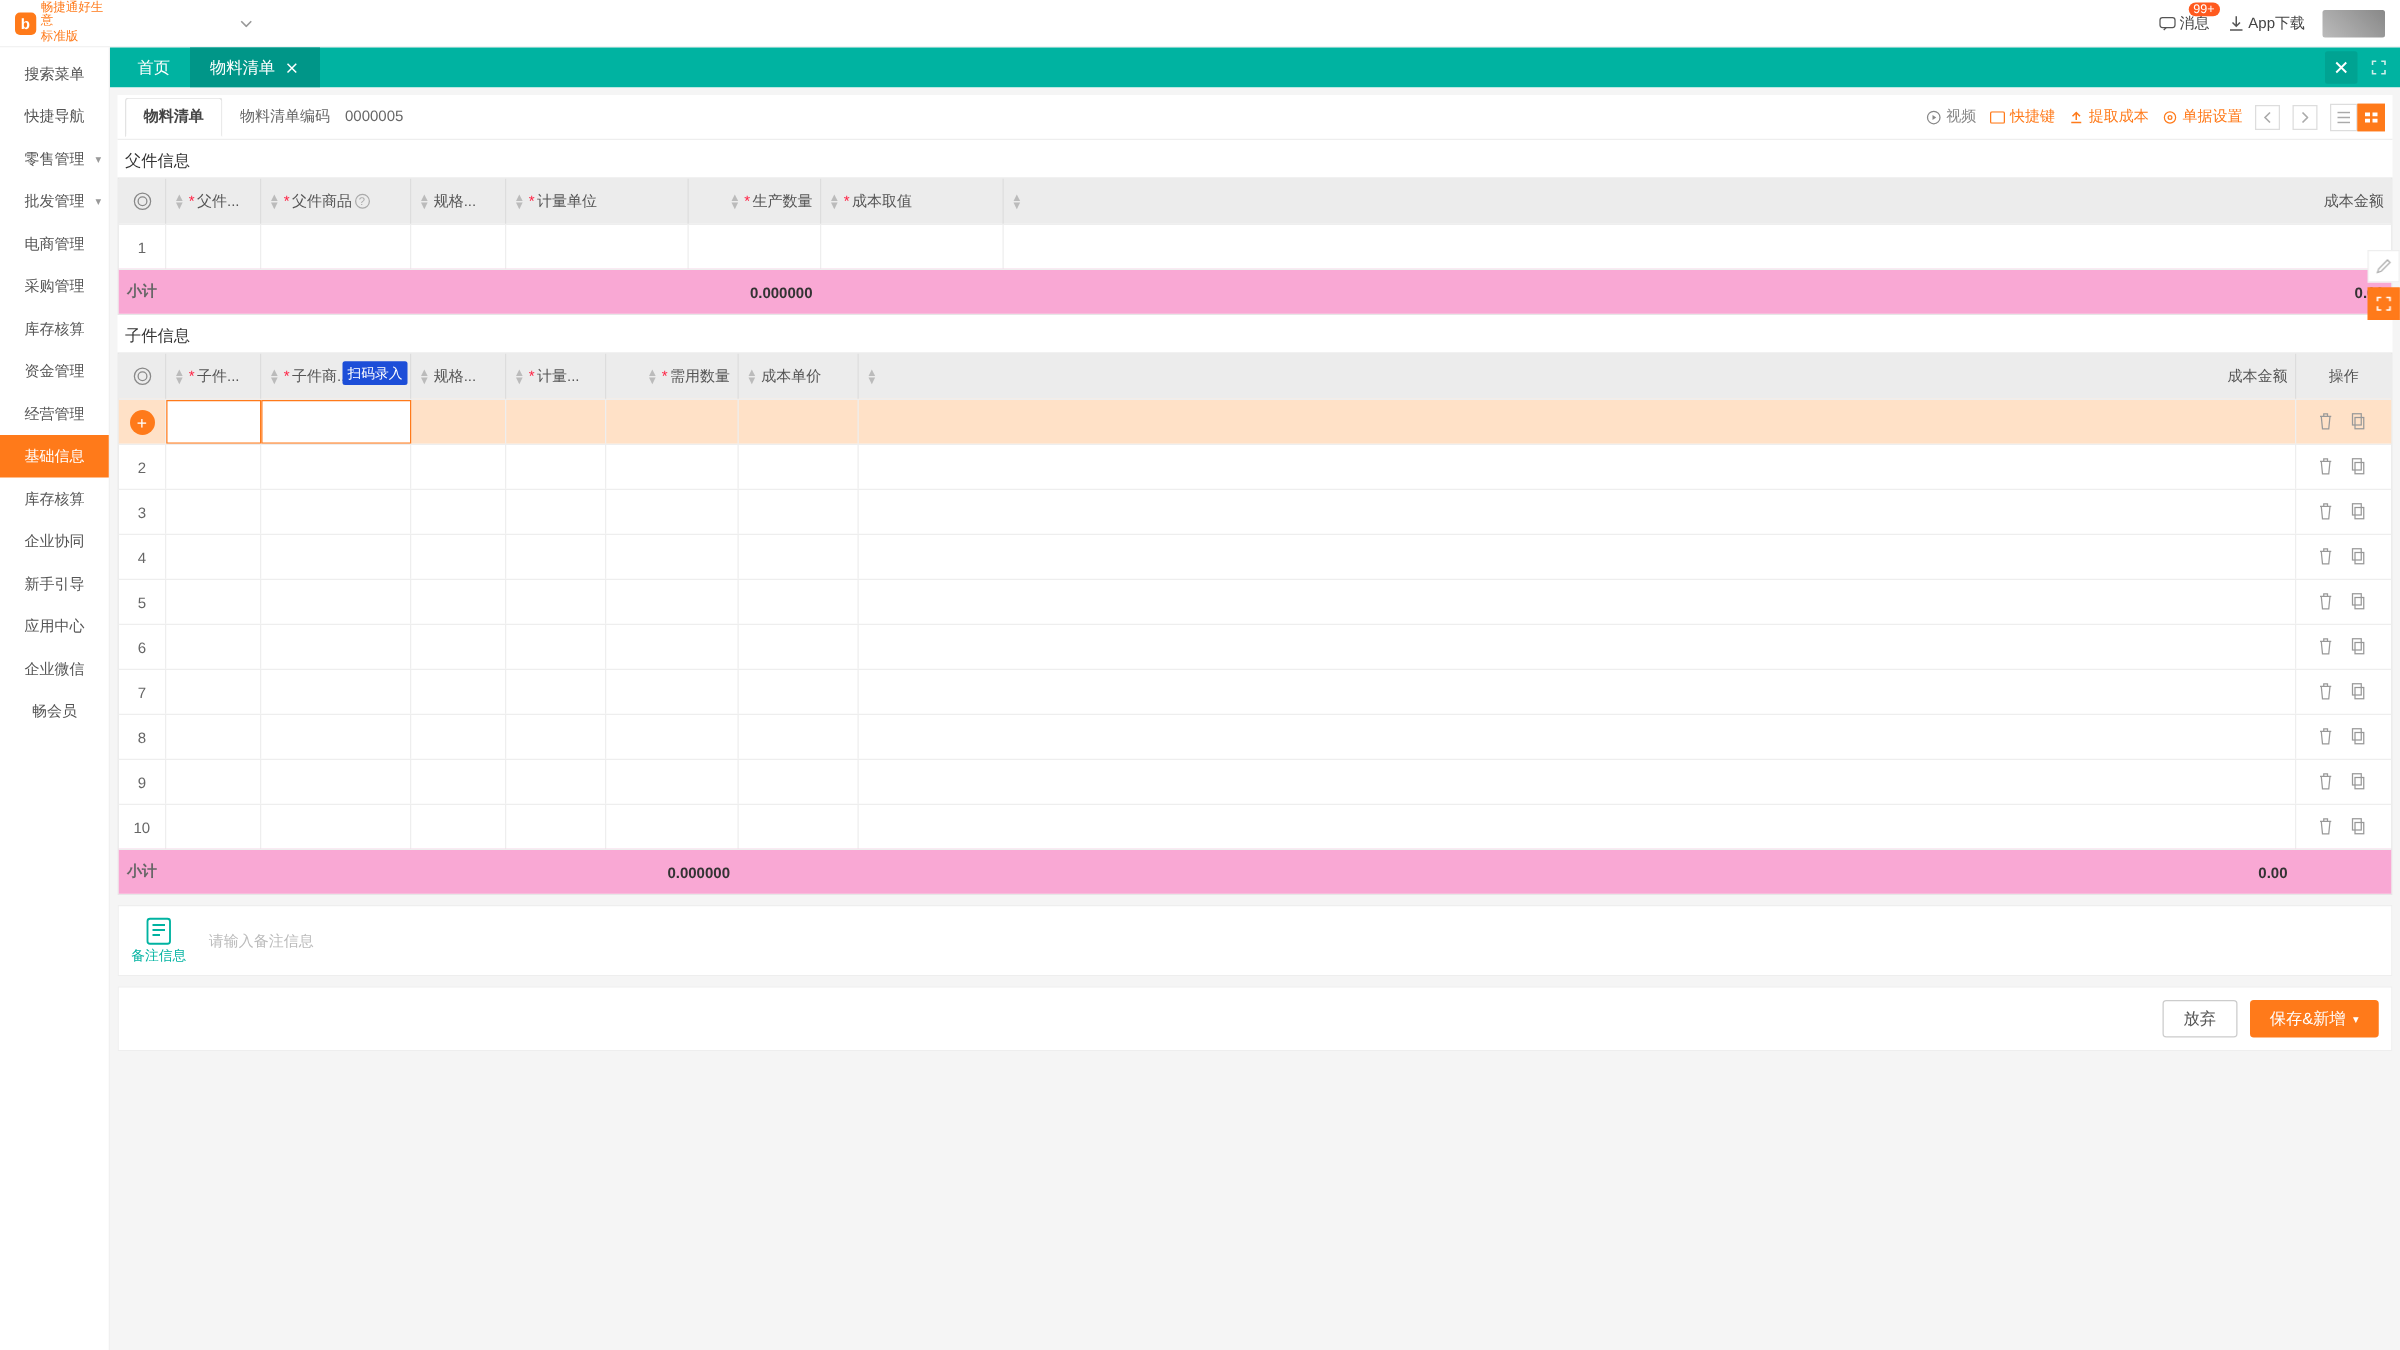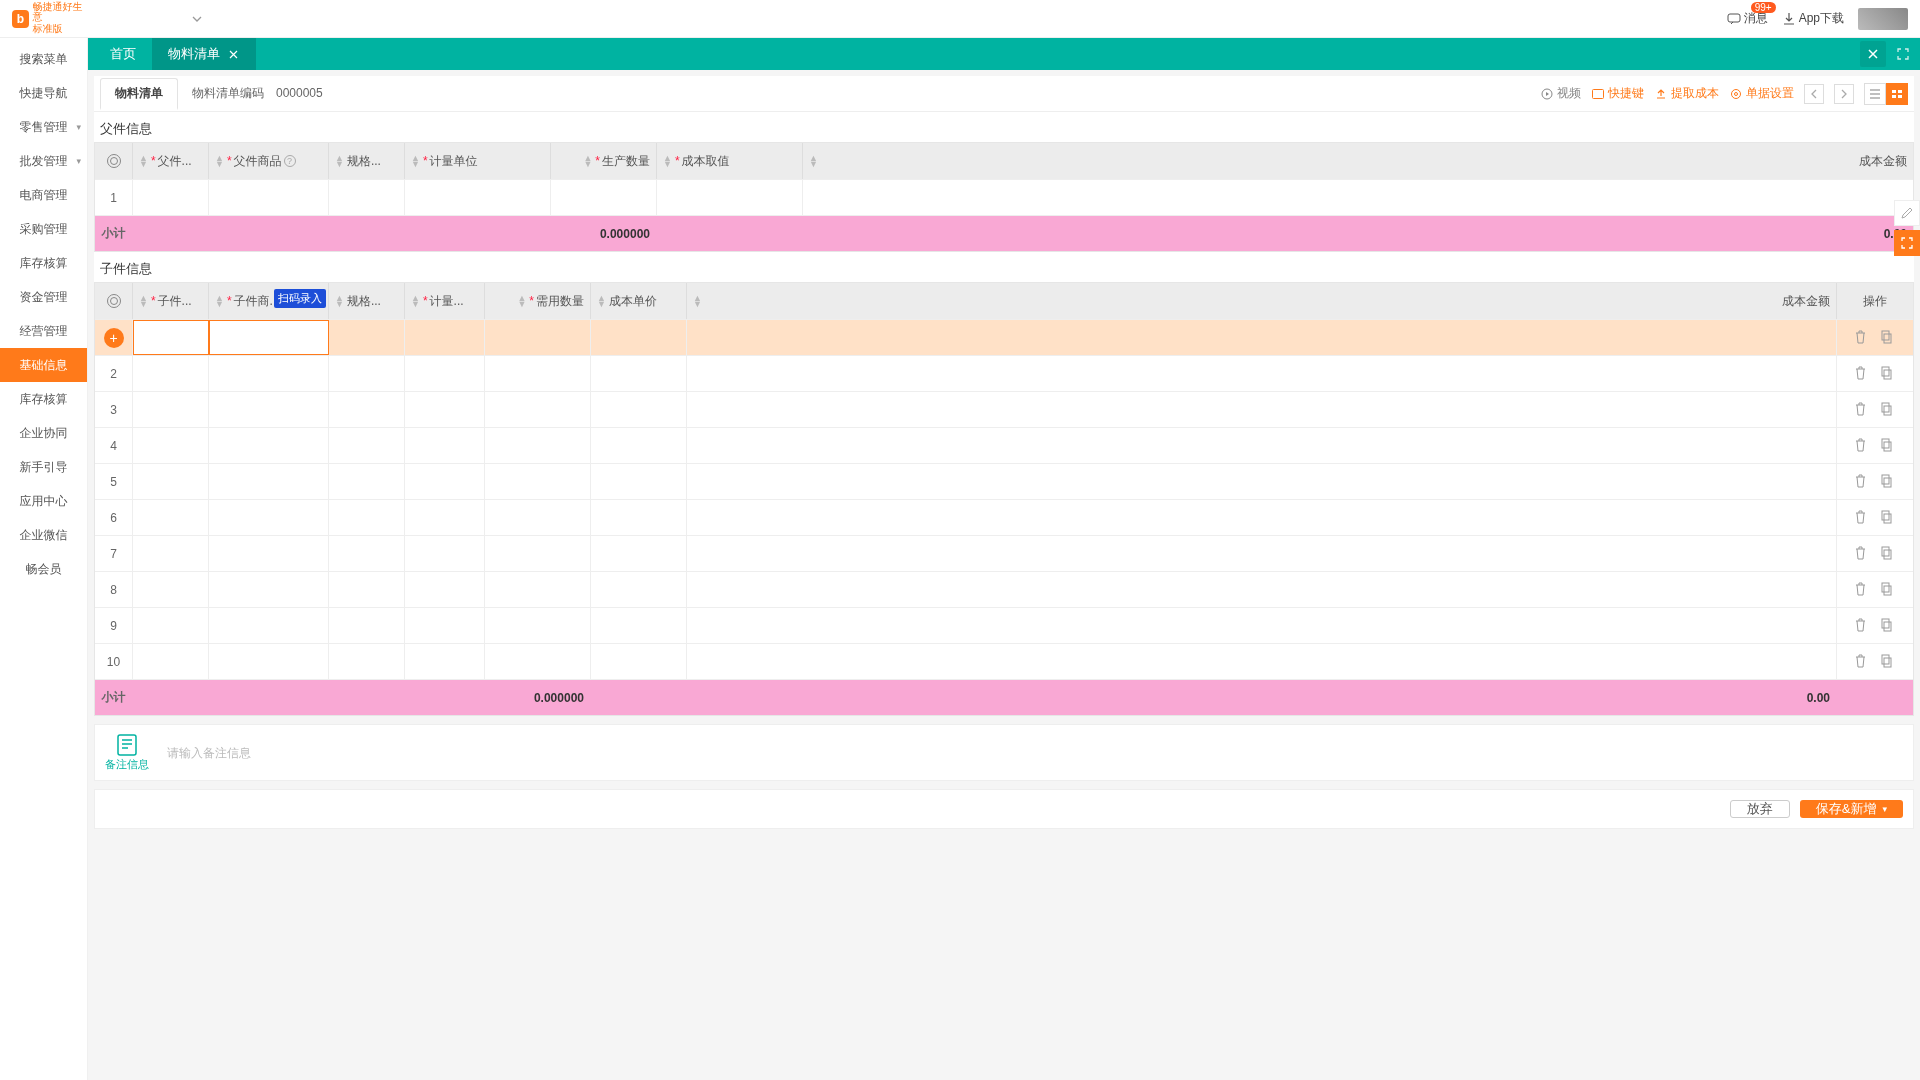--- a/index.html
+++ b/index.html
@@ -69,21 +69,21 @@
 .op-cell { width:76px; justify-content:center; gap:10px;}
 
 .scan-tag { position:absolute; right:2px; top:6px; background:#1d4ed8; color:#fff; font-size:11px; padding:2px 4px; border-radius:2px;}
 
 .memo-bar { background:#fff; margin-top:8px; display:flex; align-items:center; padding:8px 10px; gap:12px; border:1px solid #eee;}
 .memo-ico { display:flex; flex-direction:column; align-items:center; color:#00b3a1; font-size:11px;}
 .memo-input { flex:1; border:none; outline:none; color:#999; font-size:12px; padding:6px;}
 .memo-input::placeholder{color:#bbb;}
 
 .footer { background:#fff; margin-top:8px; padding:10px; display:flex; justify-content:flex-end; gap:10px; border:1px solid #eee;}
-.btn { height:18px; padding:0 16px; border-radius:3px; cursor:pointer; display:flex; align-items:center; font-size:13px;}
+.btn { height:30px; padding:0 16px; border-radius:3px; cursor:pointer; display:flex; align-items:center; font-size:13px;}
 .btn-default { border:1px solid #ccc; background:#fff; color:#555;}
 .btn-primary { background:#ff7a1a; color:#fff; }
 .btn-primary .dd { margin-left:6px; font-size:9px;}
 
 .side-handles { position:fixed; right:0; top:200px; display:flex; flex-direction:column; gap:4px;}
 .sh { width:26px; height:26px; background:#fff; border:1px solid #eee; display:flex; align-items:center; justify-content:center; color:#aaa; cursor:pointer;}
 .sh.or { background:#ff7a1a; color:#fff; border-color:#ff7a1a;}
 
 .w-parent-code{width:76px;} .w-parent-prod{width:120px;} .w-spec{width:76px;}
 .w-unit{width:146px;} .w-qty{width:106px;} .w-cost-src{width:146px;}

